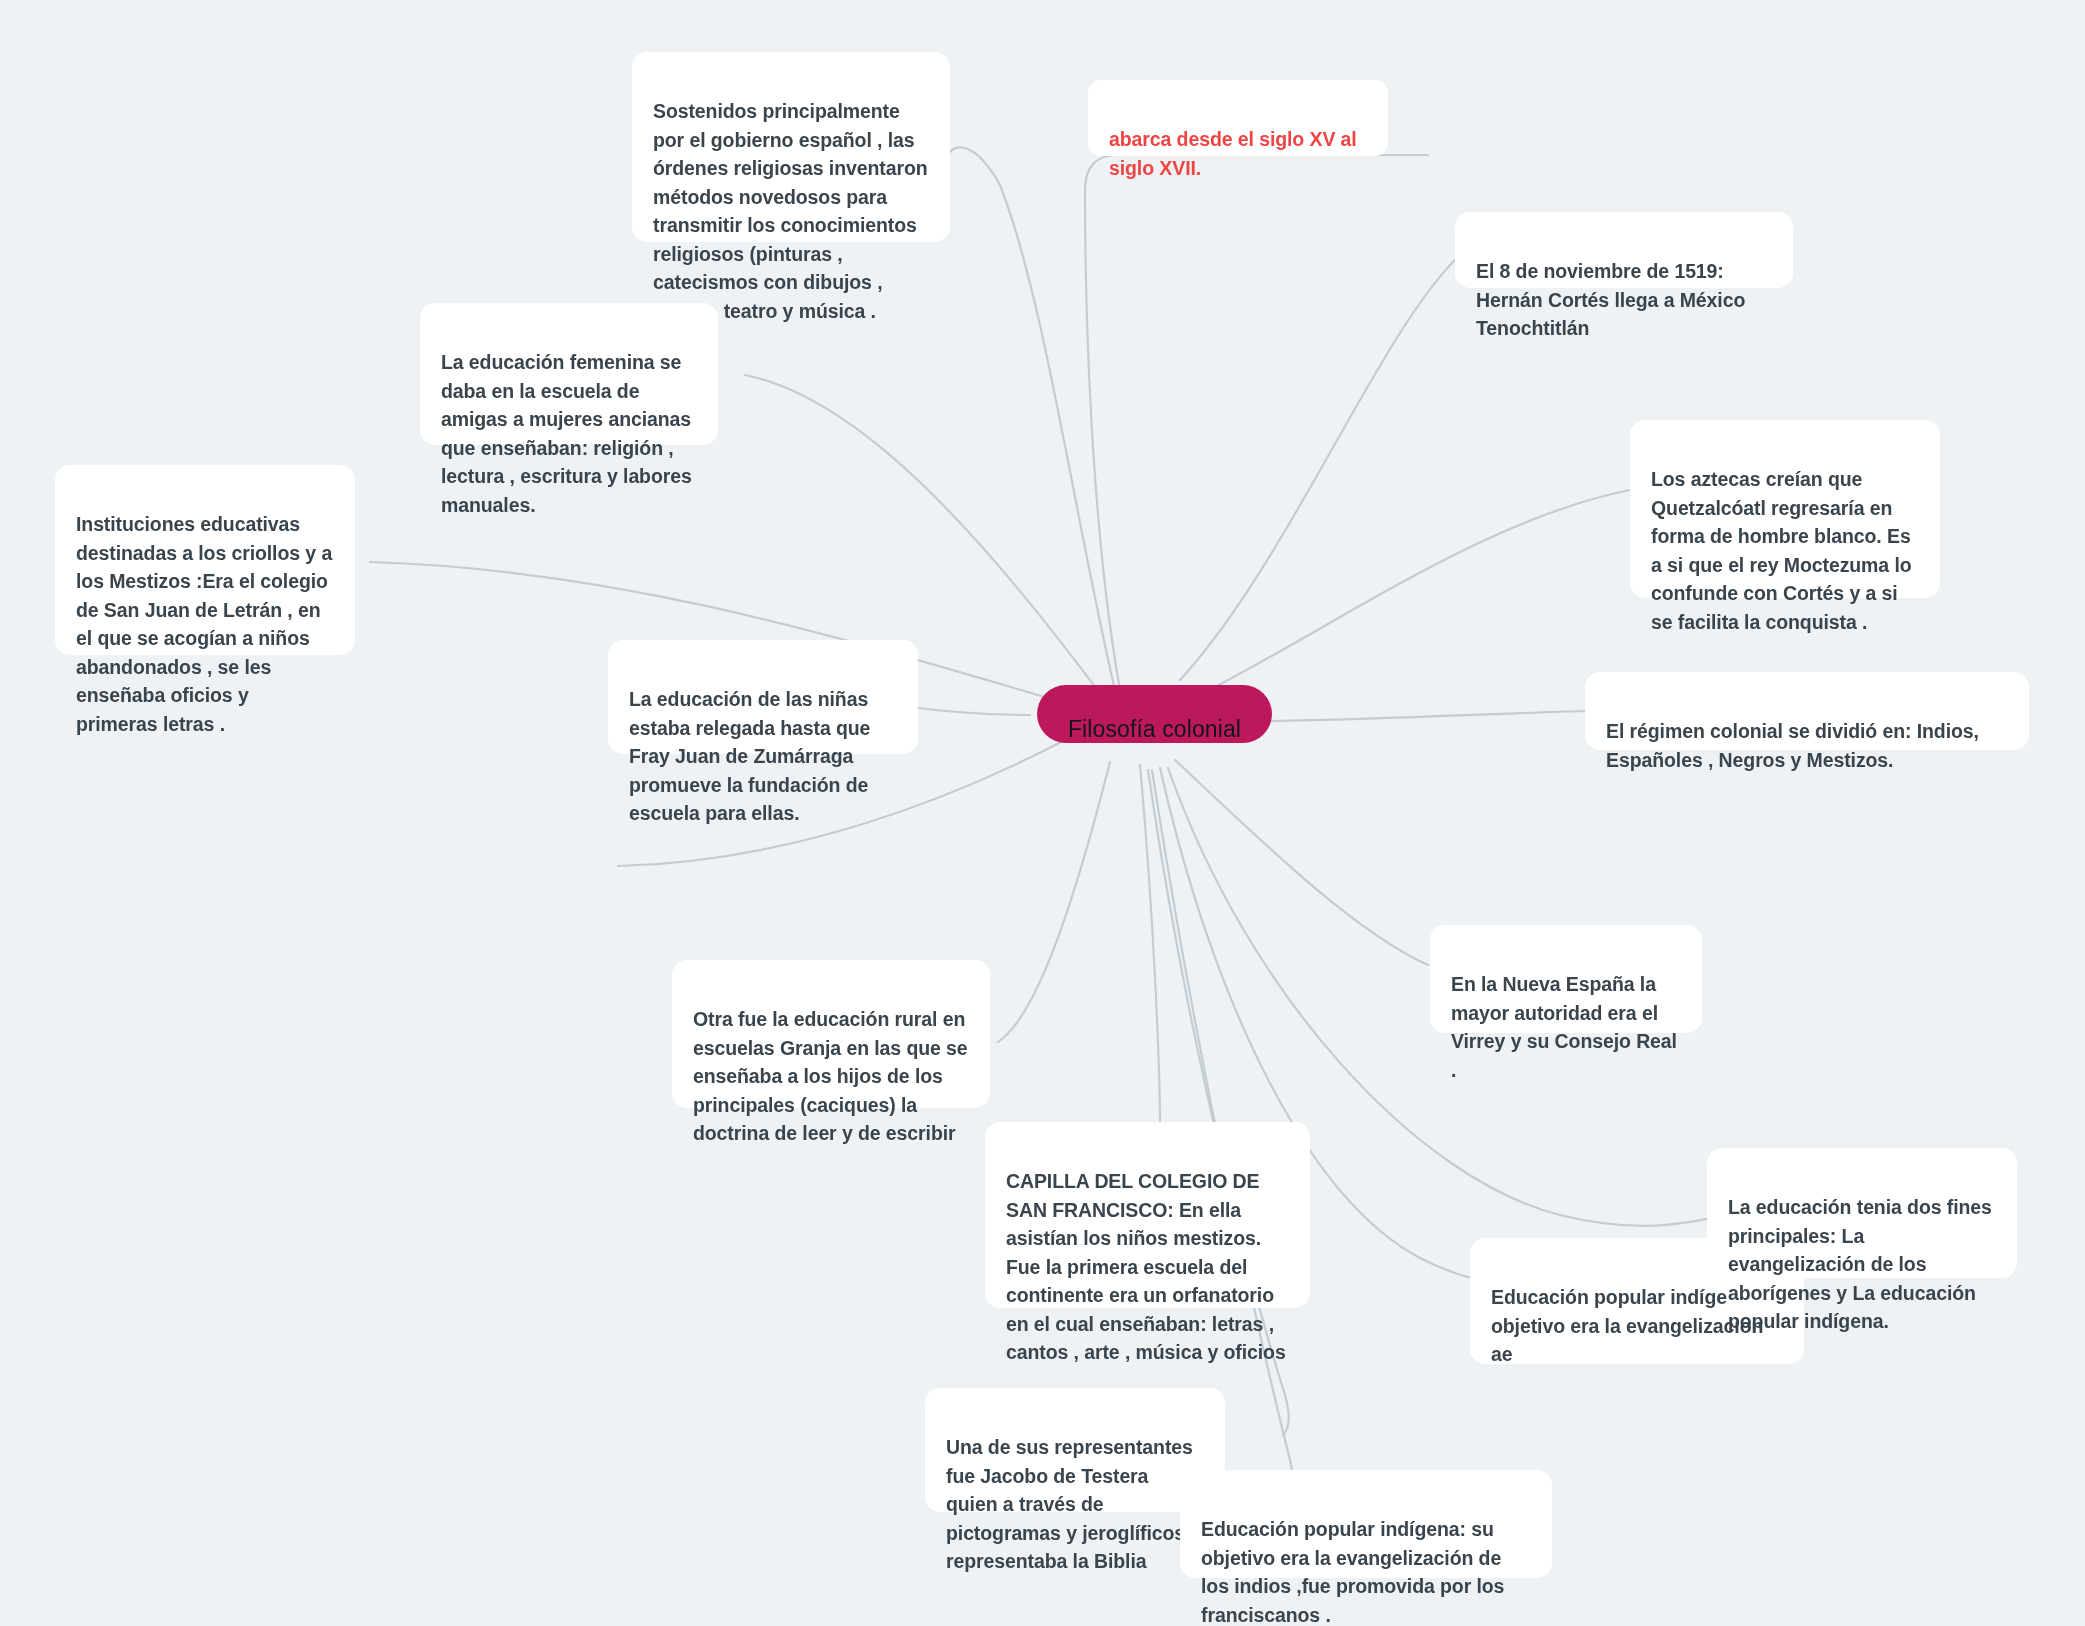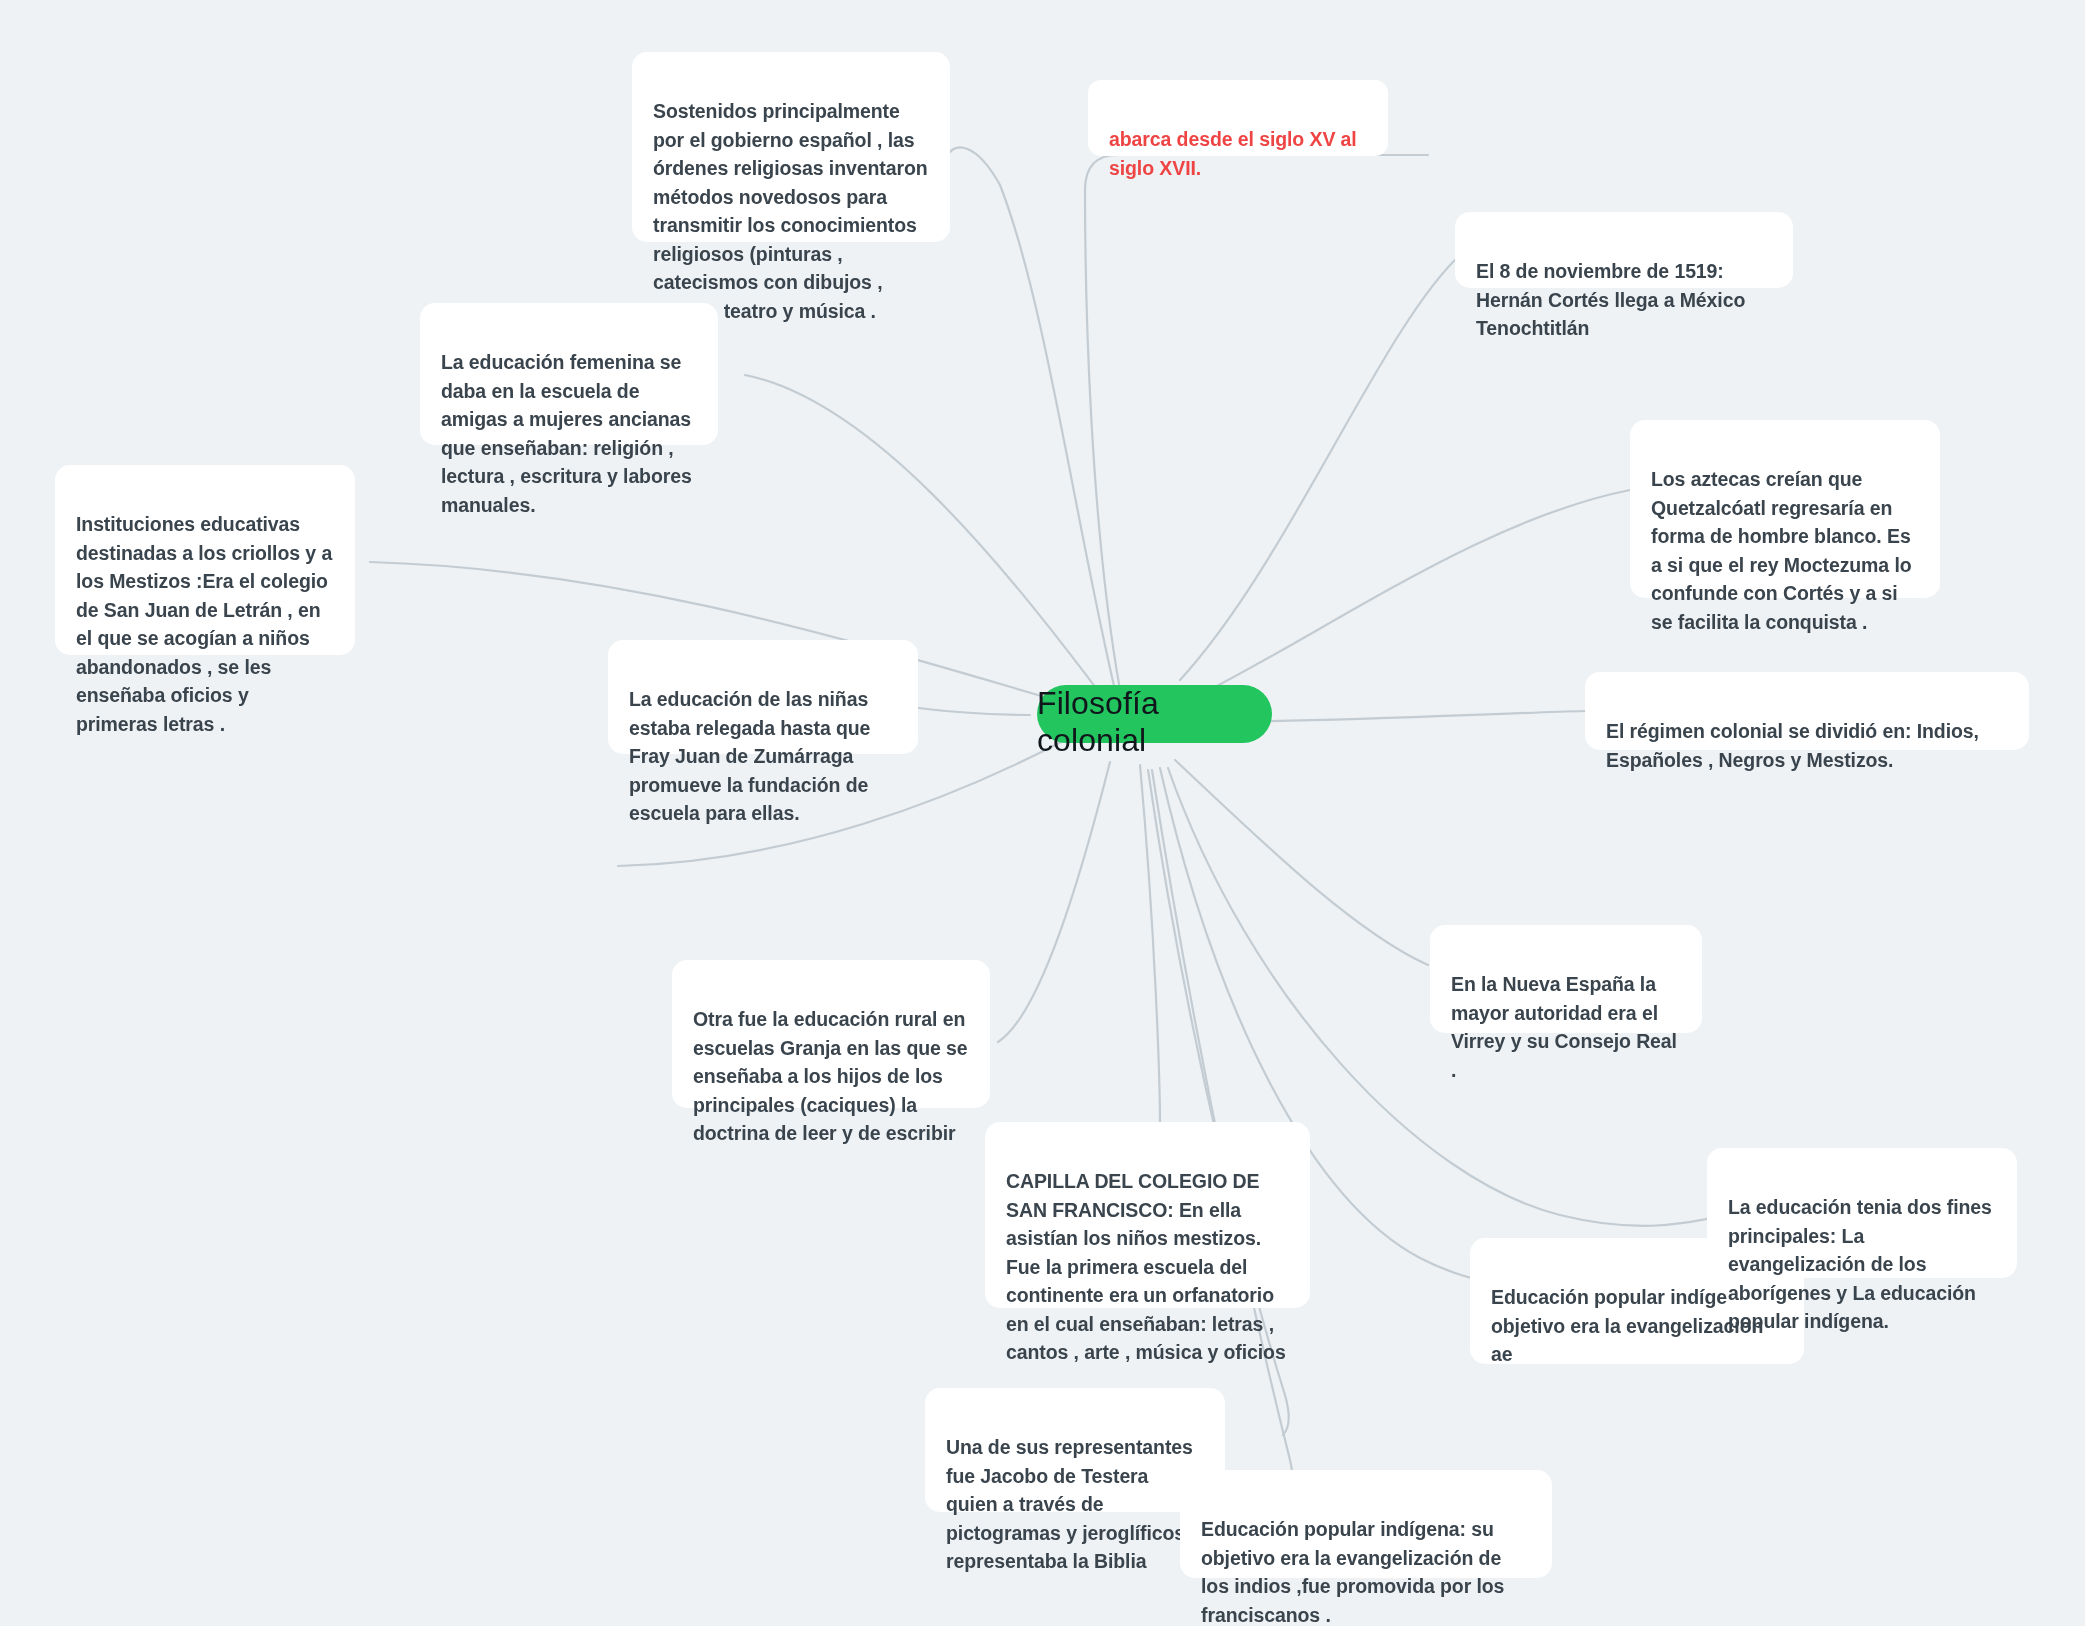--- a/index.html
+++ b/index.html
@@ -38,27 +38,27 @@
   }
   .node.purple {
     color: #ef4444;
     border-radius: 13px;
   }
   .node.clipped {
     overflow: hidden;
   }
   .root {
     position: absolute;
-    background: #22c55e;
+    background: #be185d;
     color: #10161c;
     border-radius: 40px;
     display: flex;
-    align-items: flex-start;
+    align-items: flex-end;
     justify-content: center;
-    font-size: 32px;
+    font-size: 23px;
     font-weight: normal;
     letter-spacing: 0.1px;
   }
 </style>
 </head>
 <body>
 
 <div id="canvas">
 
   <svg id="edges" viewBox="0 0 2085 1626">

